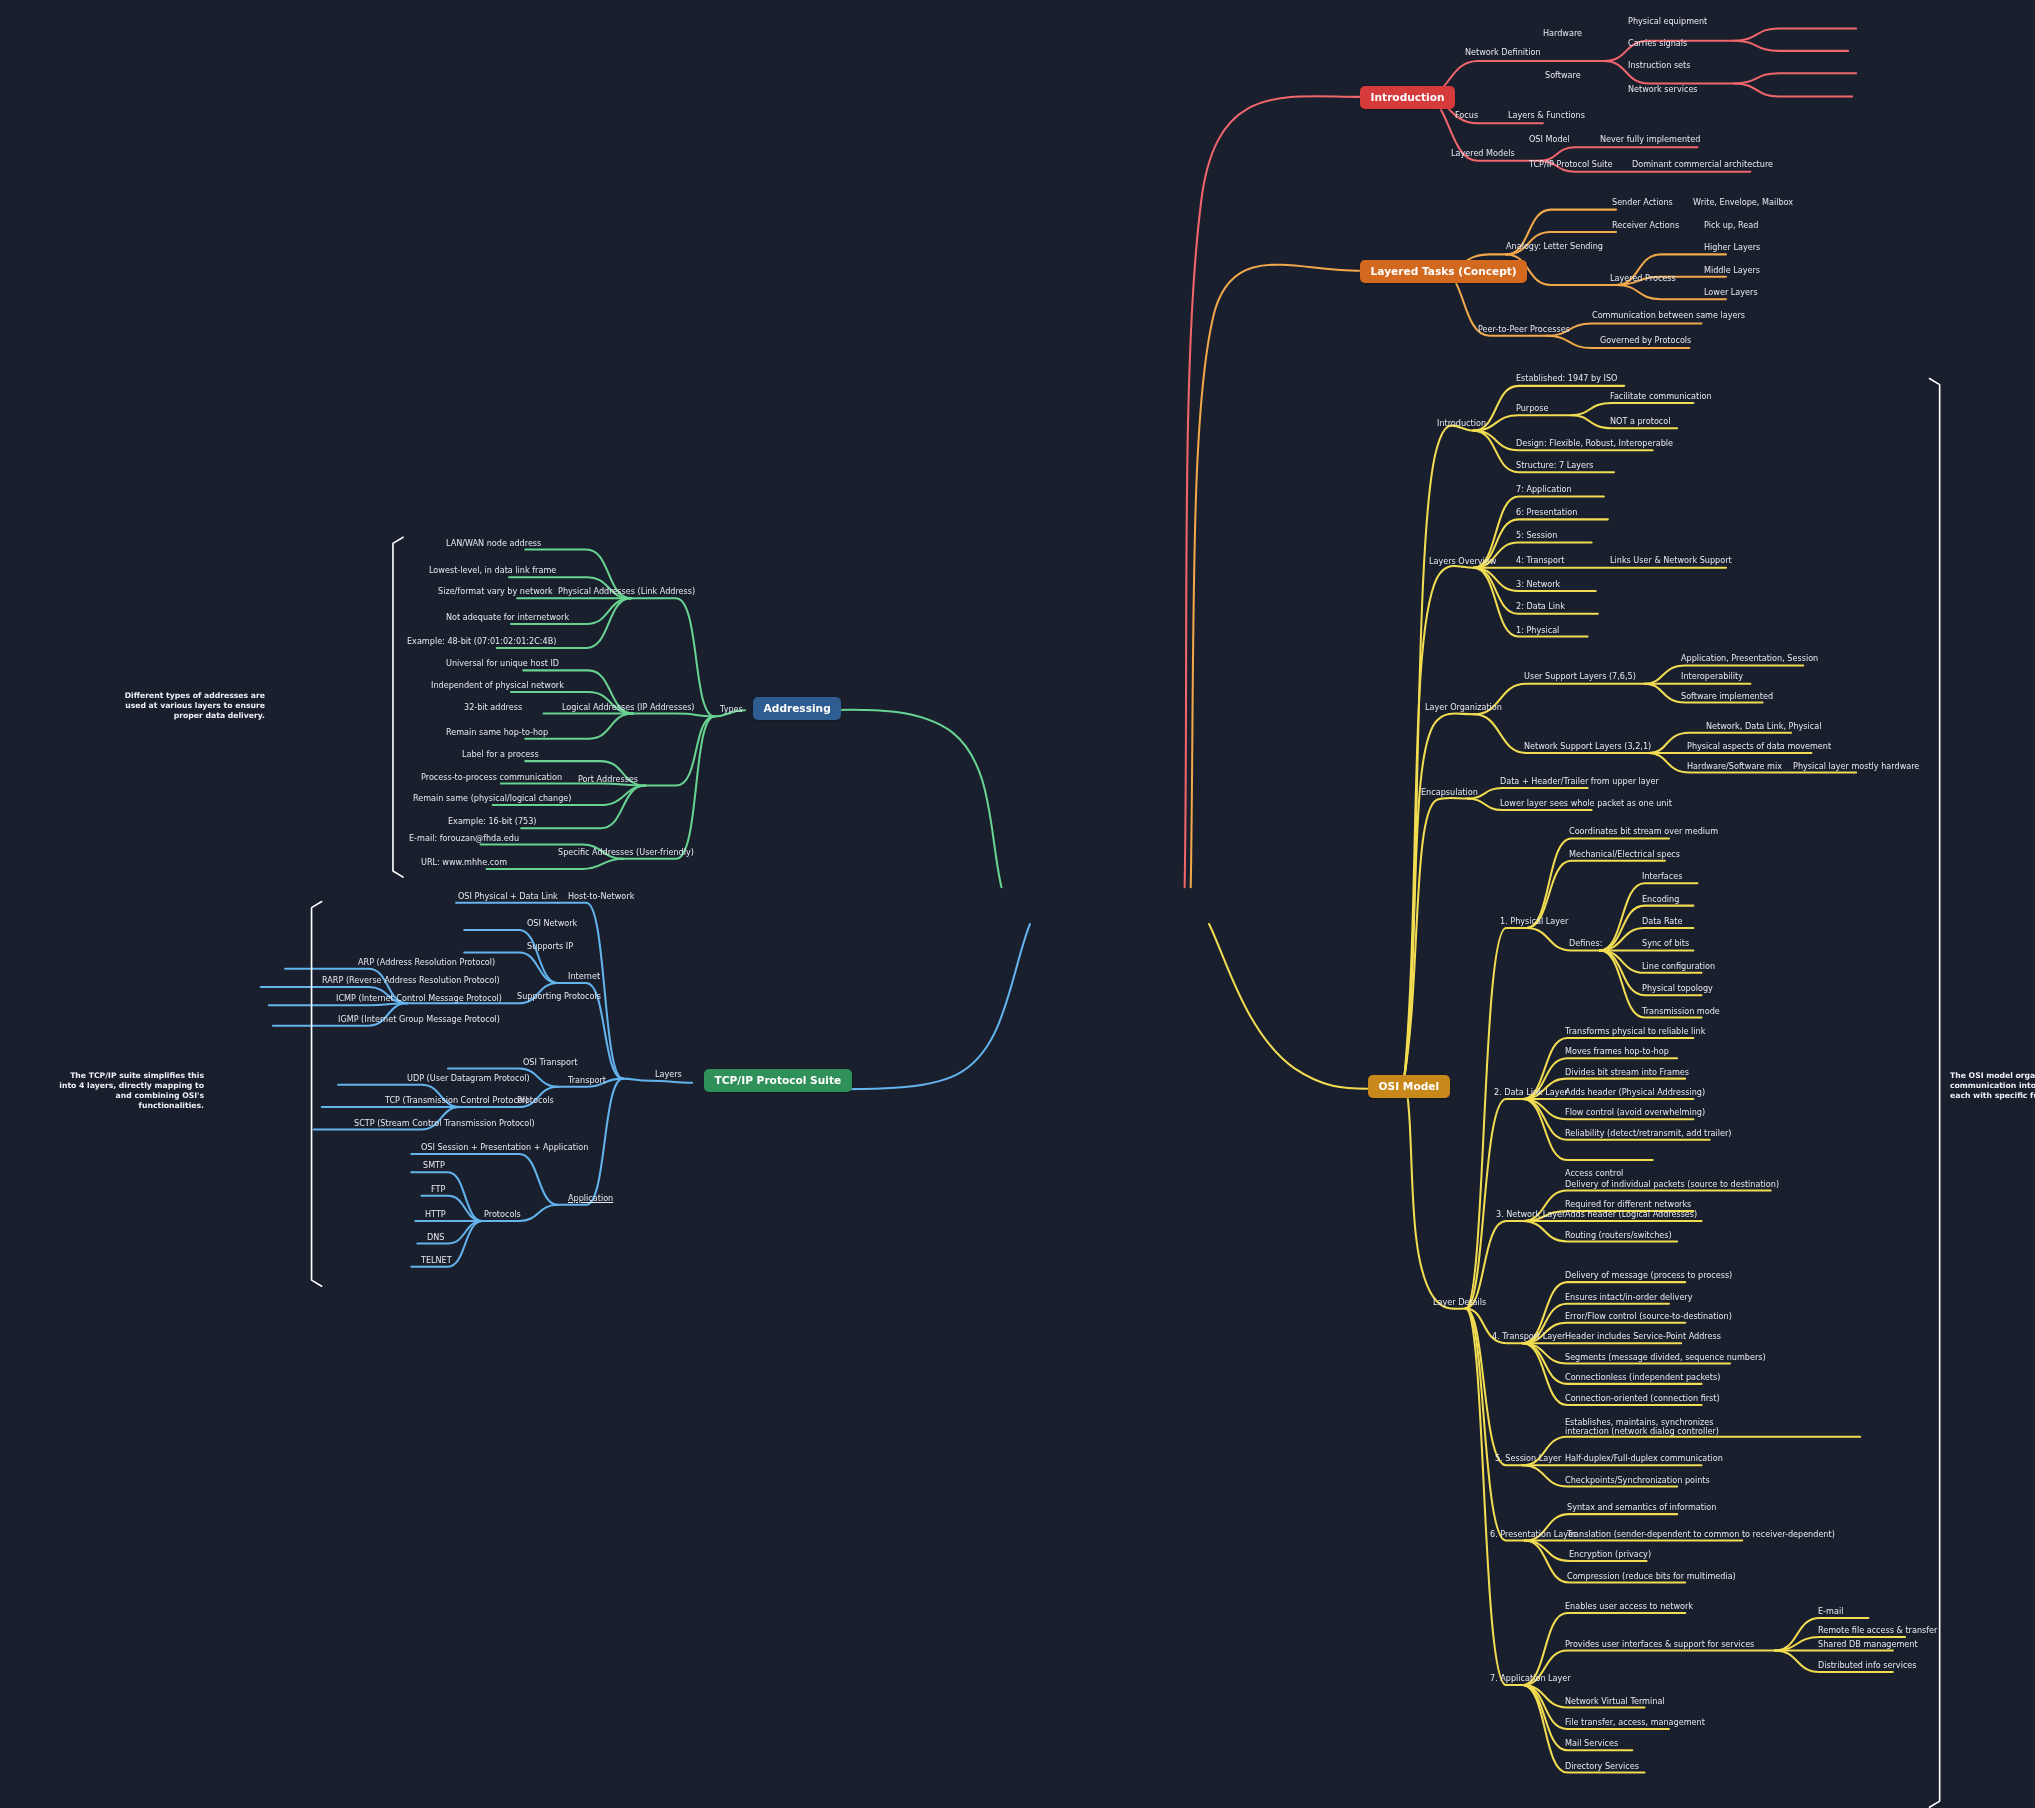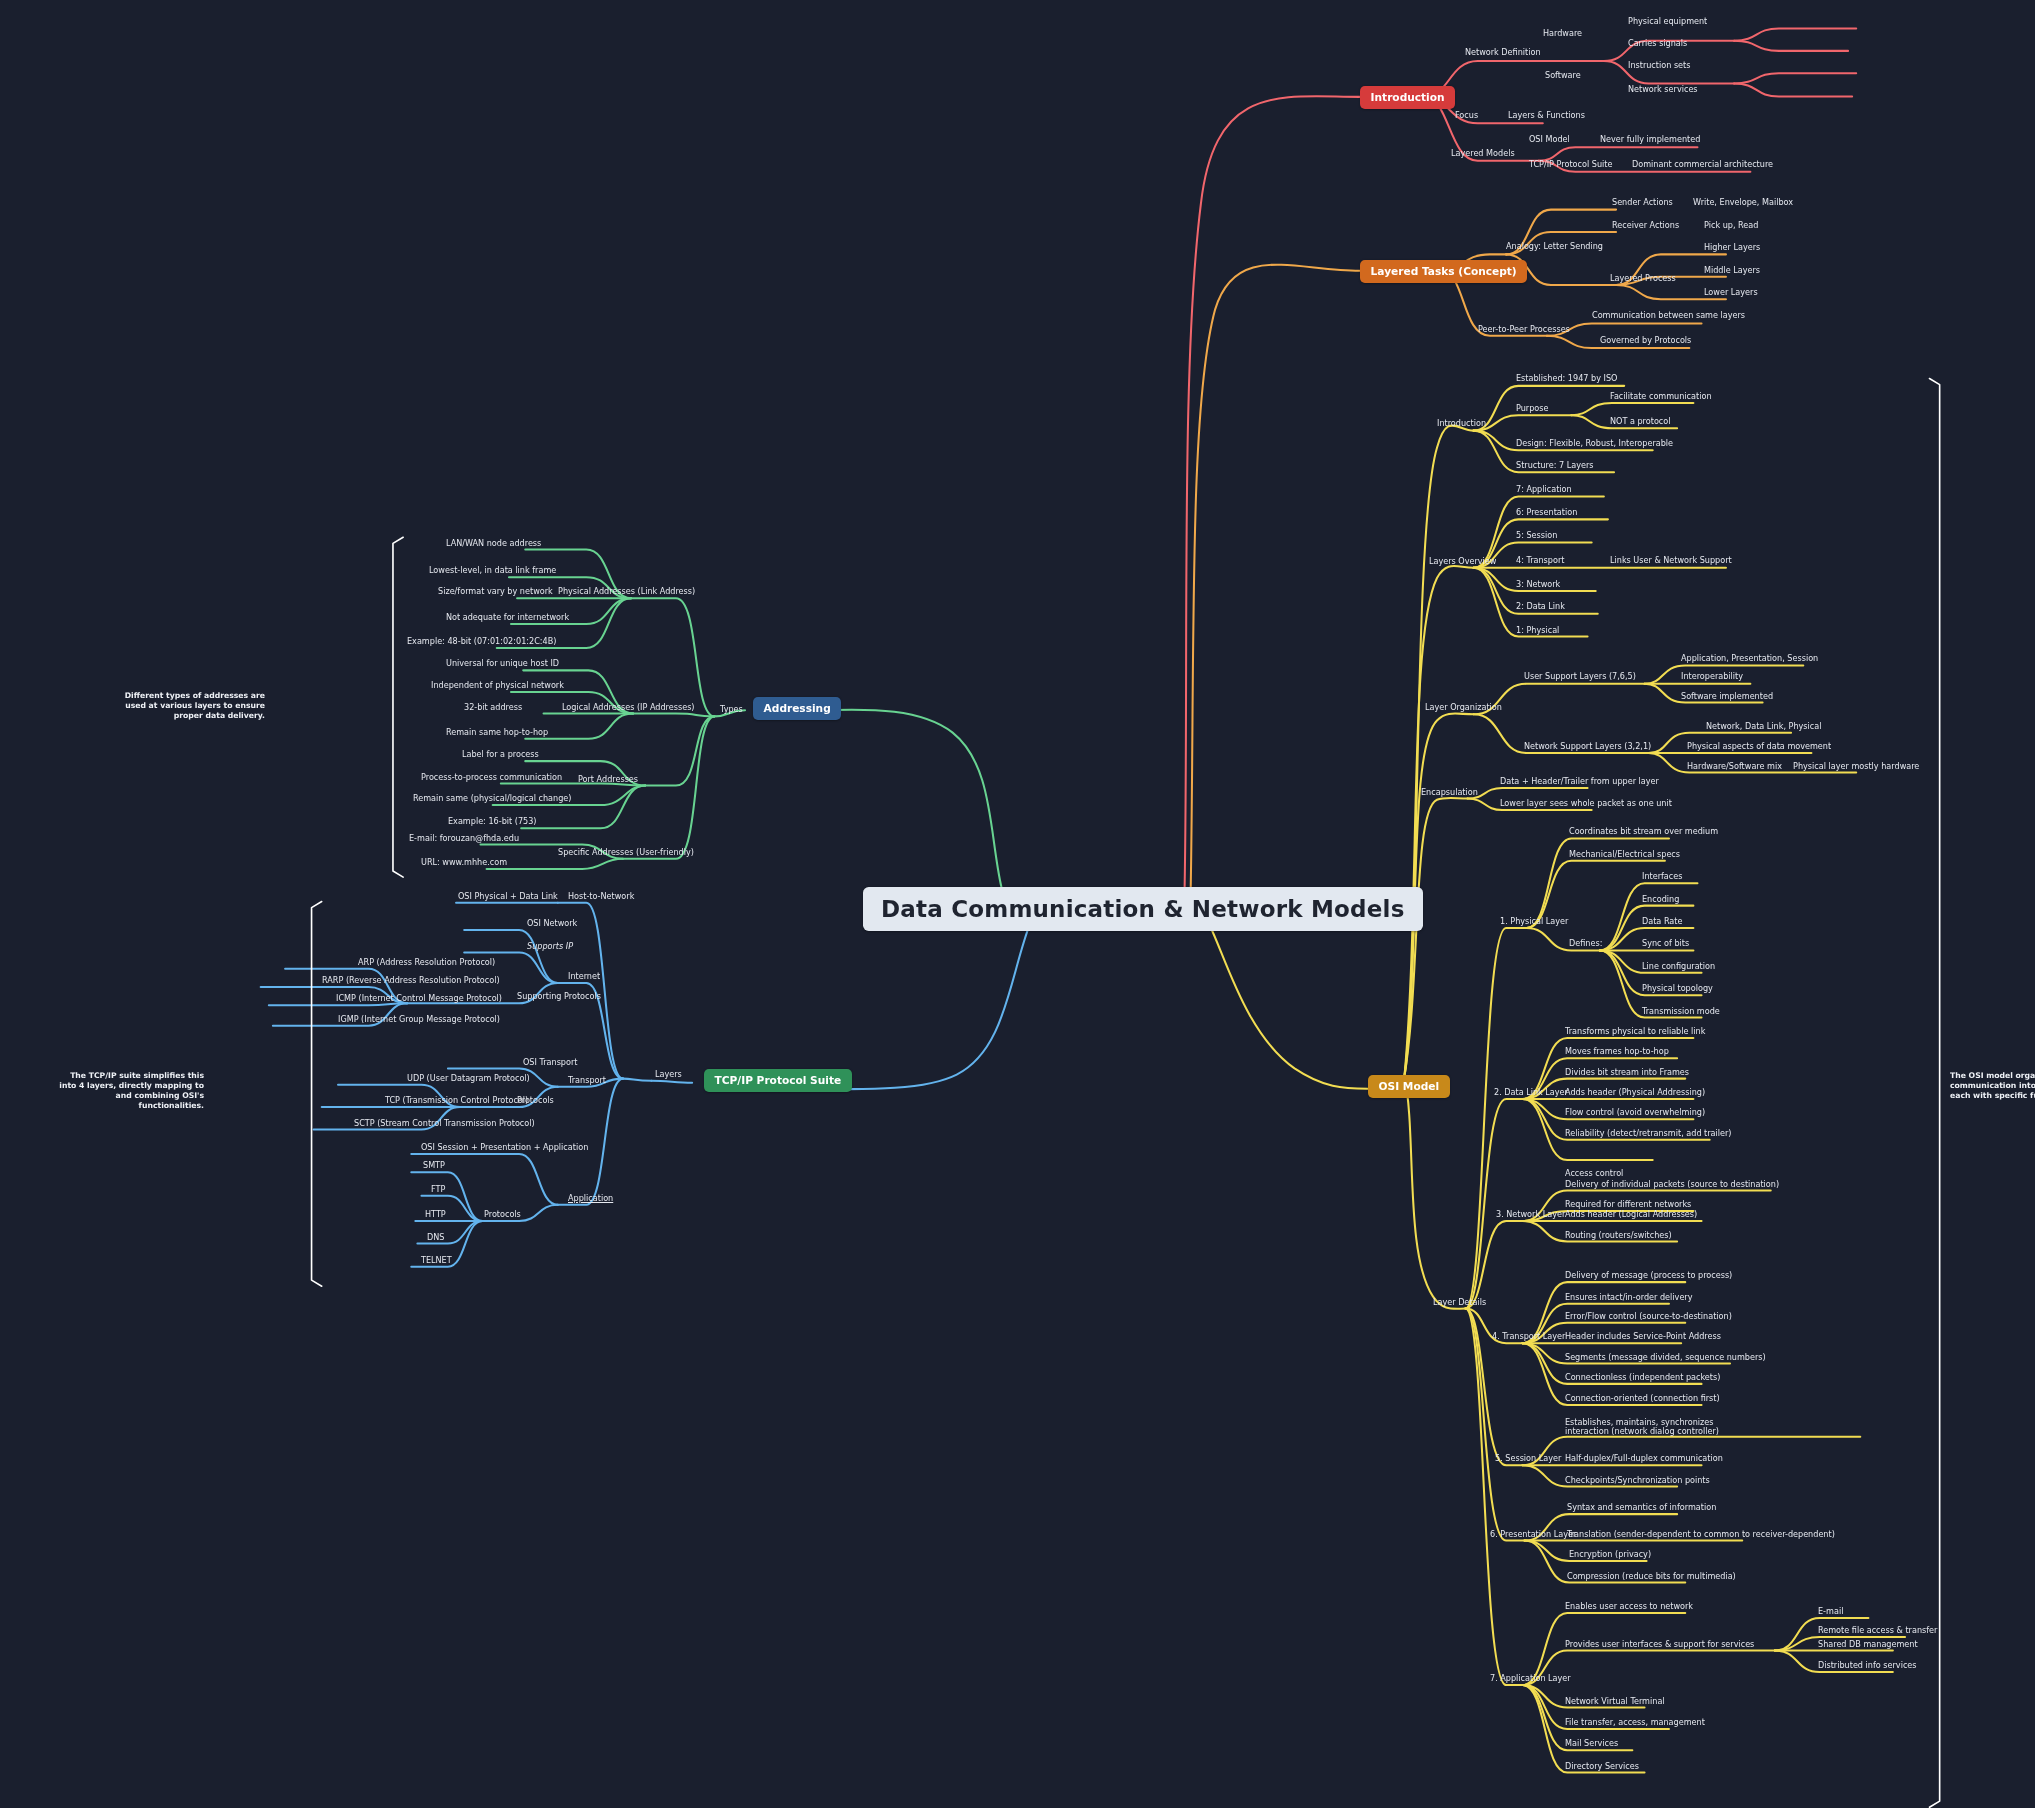--- a/index.html
+++ b/index.html
@@ -257,21 +257,20 @@
       <path d="M1530 2110 C1480 2110 1480 2135 1430 2135 L1195 2135" stroke="#68d391"></path>
     </g>
 
     <g stroke="#ffffff" stroke-width="4" fill="none">
       <path d="M990 1320 L965 1335 L965 2140 L990 2155"></path>
       <path d="M790 2215 L765 2230 L765 3145 L790 3160"></path>
       <path d="M4740 930 L4765 945 L4765 4425 L4740 4440"></path>
     </g>
   </svg>
 
-  <div class="root-node" style="left:863px;top:887px;">Data Communication &amp; Network Models</div>
 
   <div class="badge intro" style="left:1360px;top:86px;">Introduction</div>
   <div class="badge layered" style="left:1360px;top:260px;">Layered Tasks (Concept)</div>
   <div class="badge osi" style="left:1368px;top:1075px;">OSI Model</div>
   <div class="badge tcpip" style="left:704px;top:1069px;">TCP/IP Protocol Suite</div>
   <div class="badge addr" style="left:753px;top:697px;">Addressing</div>
 
   <div class="note right-al" style="left:114px;top:691px;">Different types of addresses are used at various layers to ensure proper data delivery.</div>
   <div class="note right-al" style="left:53px;top:1071px;">The TCP/IP suite simplifies this into 4 layers, directly mapping to and combining OSI's functionalities.</div>
   <div class="note left-al" style="left:1950px;top:1071px;width:171px;">The OSI model organizes network communication into 7 distinct layers, each with specific functions.</div>
@@ -396,21 +395,21 @@
   <div class="n" style="left:1565px;top:1697px;">Network Virtual Terminal</div>
   <div class="n" style="left:1565px;top:1718px;">File transfer, access, management</div>
   <div class="n" style="left:1565px;top:1739px;">Mail Services</div>
   <div class="n" style="left:1565px;top:1762px;">Directory Services</div>
 
   <div class="n" style="left:655px;top:1070px;">Layers</div>
   <div class="n" style="left:568px;top:892px;">Host-to-Network</div>
   <div class="n" style="left:458px;top:892px;">OSI Physical + Data Link</div>
   <div class="n" style="left:568px;top:972px;">Internet</div>
   <div class="n" style="left:527px;top:919px;">OSI Network</div>
-  <div class="n" style="left:527px;top:942px;font-style:italic;">Supports IP</div>
+  <div class="n" style="left:527px;top:942px;">Supports IP</div>
   <div class="n" style="left:517px;top:992px;">Supporting Protocols</div>
   <div class="n" style="left:358px;top:958px;">ARP (Address Resolution Protocol)</div>
   <div class="n" style="left:322px;top:976px;">RARP (Reverse Address Resolution Protocol)</div>
   <div class="n" style="left:336px;top:994px;">ICMP (Internet Control Message Protocol)</div>
   <div class="n" style="left:338px;top:1015px;">IGMP (Internet Group Message Protocol)</div>
   <div class="n" style="left:568px;top:1076px;">Transport</div>
   <div class="n" style="left:523px;top:1058px;">OSI Transport</div>
   <div class="n" style="left:517px;top:1096px;">Protocols</div>
   <div class="n" style="left:407px;top:1074px;">UDP (User Datagram Protocol)</div>
   <div class="n" style="left:385px;top:1096px;">TCP (Transmission Control Protocol)</div>

